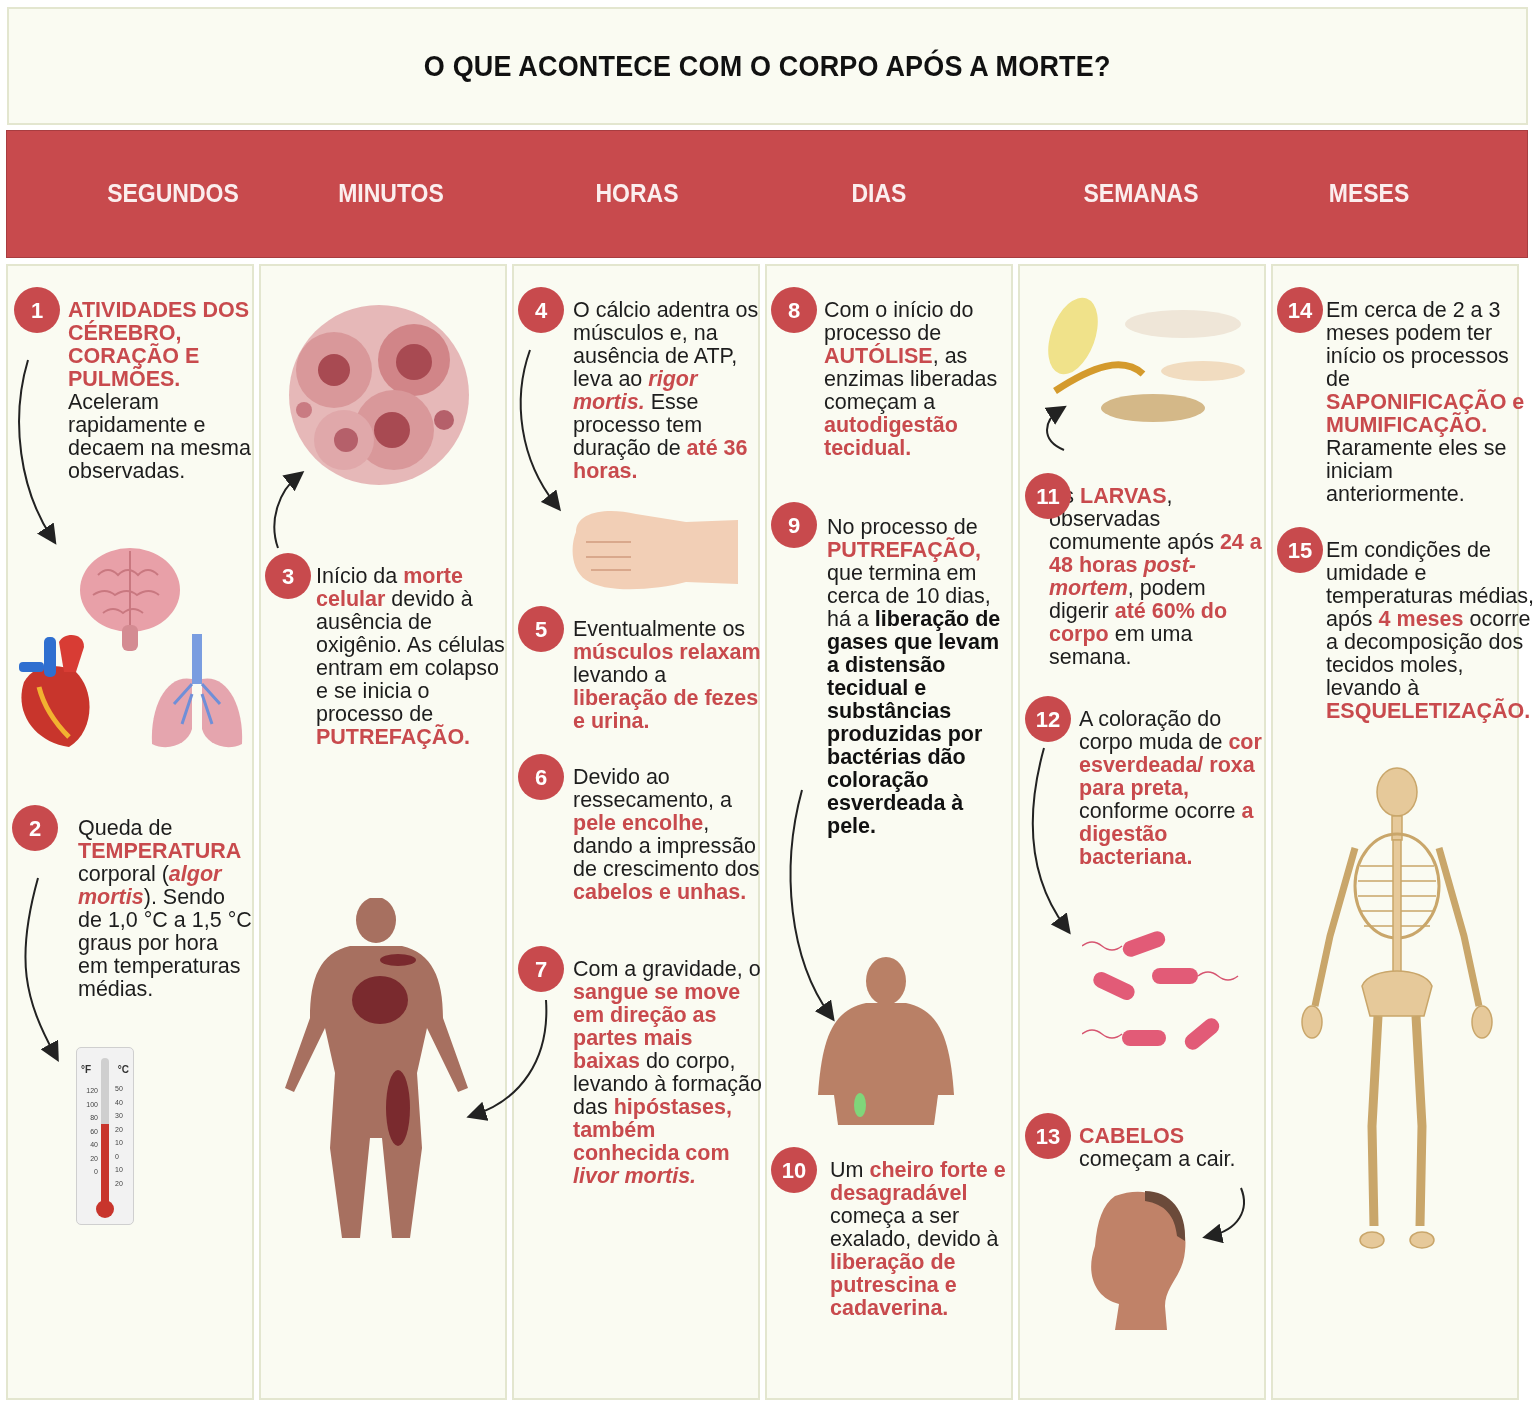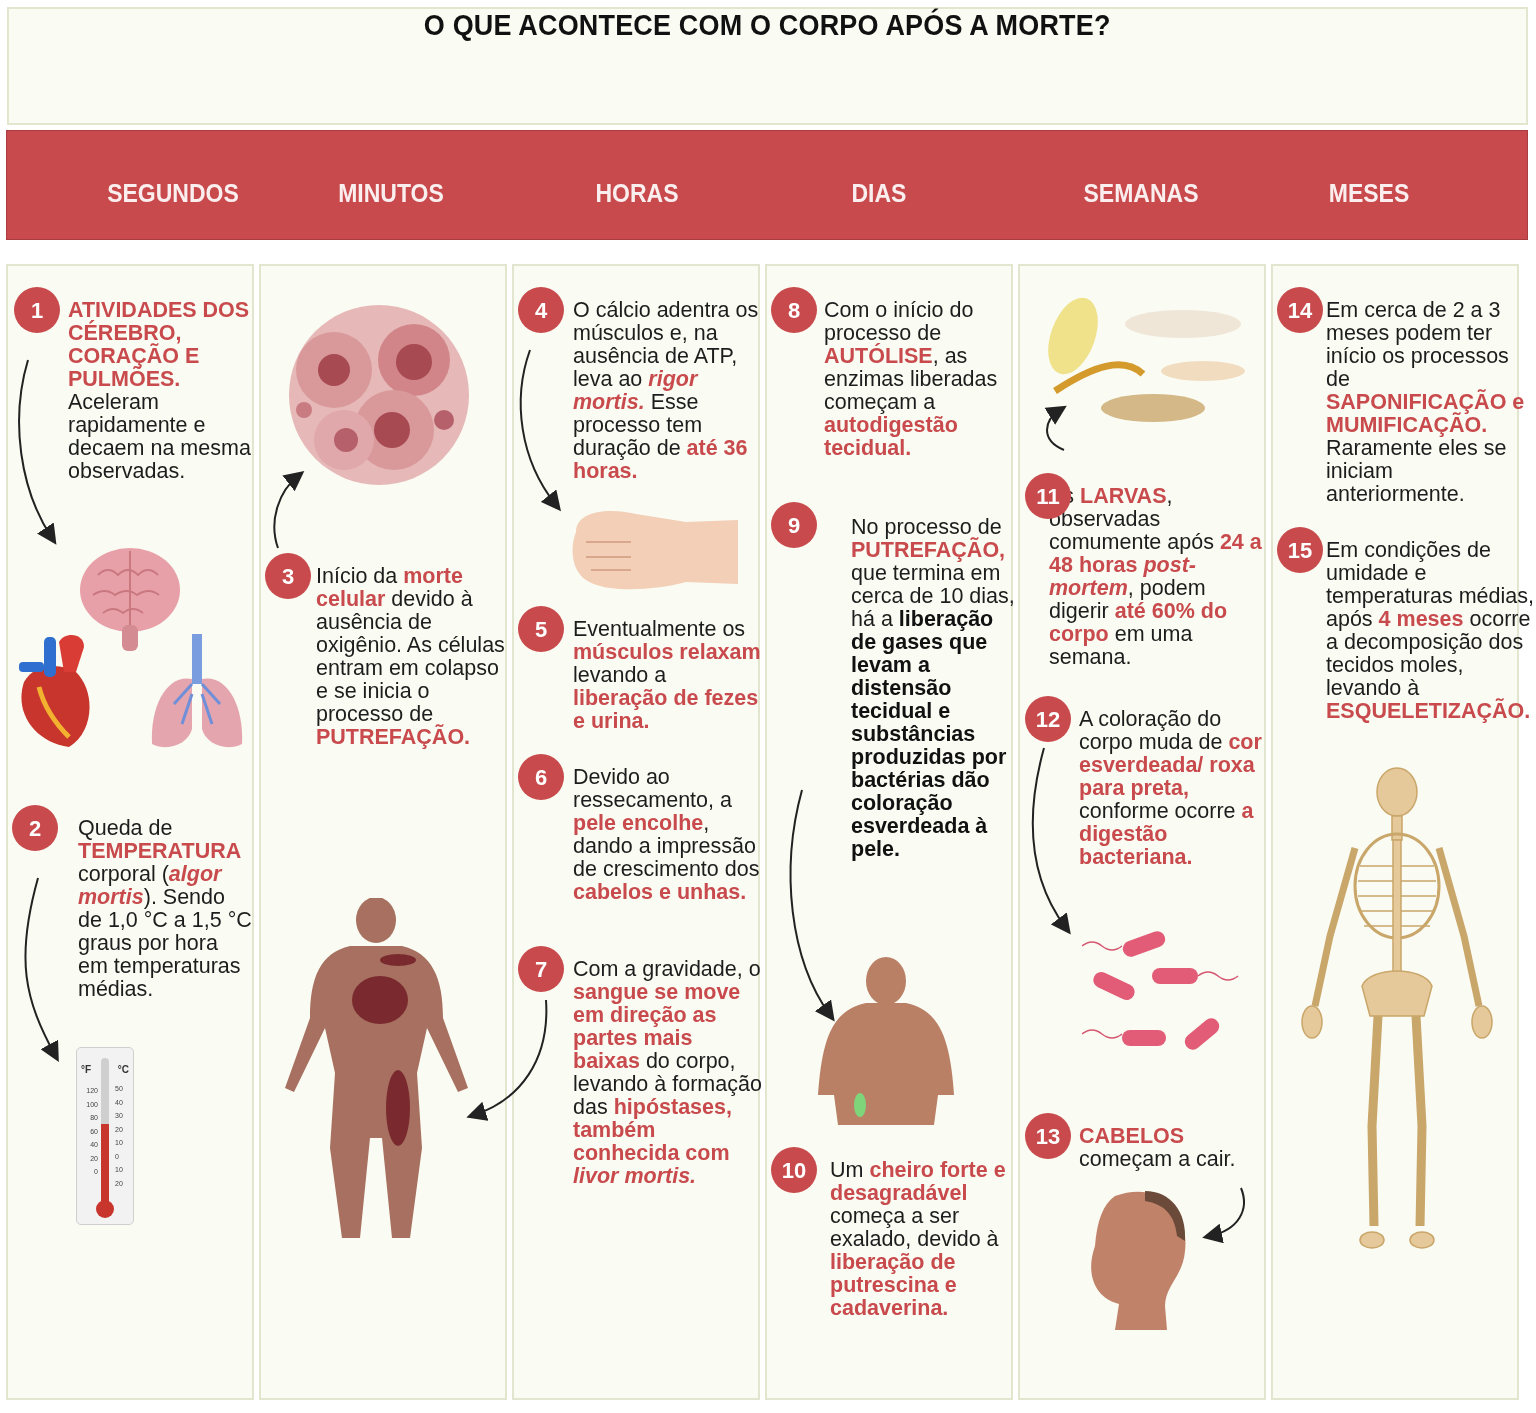--- a/index.html
+++ b/index.html
@@ -1,19 +1,19 @@
 <!DOCTYPE html>
 <html><head>
 <meta charset="utf-8">
 <style>
   * { box-sizing: border-box; margin: 0; padding: 0; }
   body { width: 1536px; height: 1413px; background: #ffffff; font-family: "Liberation Sans", sans-serif; position: relative; overflow: hidden; color: #1a1a1a; }
-  .title-box { position: absolute; left: 7px; top: 7px; width: 1521px; height: 118px; background: #fafbf2; border: 2px solid #e3e6cf; display: flex; justify-content: center; }
+  .title-box { position: absolute; left: 7px; top: 7px; width: 1521px; height: 118px; background: #fafbf2; border: 2px solid #e3e6cf; display: flex; align-items: center; justify-content: center; }
   .title-box h1 { font-size: 29px; font-weight: bold; color: #111; letter-spacing: 0.2px; transform: scaleX(0.93); }
-  .band { position: absolute; left: 6px; top: 130px; width: 1522px; height: 110px; background: #c84a4d; border: 1px solid #a83d40; }
+  .band { position: absolute; left: 6px; top: 130px; width: 1522px; height: 128px; background: #c84a4d; border: 1px solid #a83d40; }
   .band .lbl { position: absolute; top: 48px; font-size: 25px; font-weight: bold; color: #fbeeee; text-align: center; width: 220px; transform: scaleX(0.92); }
   .col { position: absolute; top: 264px; height: 1136px; width: 248px; background: #fafbf2; border: 2px solid #e3e6cf; }
   .step { position: absolute; font-size: 21.5px; line-height: 23px; color: #1d1d1d; }
   .step .num { position: absolute; width: 46px; height: 46px; border-radius: 50%; background: #c84a4d; color: #fff; font-weight: bold; font-size: 22px; display: flex; align-items: center; justify-content: center; }
   .step .txt { display: block; }
   .r { color: #c84a4d; font-weight: bold; }
   .ri { color: #c84a4d; font-weight: bold; font-style: italic; }
   .b { color: #111; font-weight: bold; }
   .ill { position: absolute; }
   svg { display: block; }
@@ -76,21 +76,21 @@
   <span class="txt" style="margin-left:55px;padding-top:12px"><span>Com a gravidade, o </span><span class="r">sangue se move em direção as partes mais baixas</span><span> do corpo, levando à formação das </span><span class="r">hipóstases, também conhecida com </span><span class="ri">livor mortis.</span></span>
 </div>
 
 <div class="step" style="left:771px;top:287px;width:245px">
   <div class="num" style="left:0;top:0">8</div>
   <span class="txt" style="margin-left:53px;padding-top:12px"><span>Com o início do processo de </span><span class="r">AUTÓLISE</span><span>, as enzimas liberadas começam a </span><span class="r">autodigestão tecidual.</span></span>
 </div>
 
 <div class="step" style="left:771px;top:502px;width:245px">
   <div class="num" style="left:0;top:0">9</div>
-  <span class="txt" style="margin-left:80px;padding-top:14px"><span>No processo de </span><span class="r">PUTREFAÇÃO,</span><span> que termina em cerca de 10 dias, há a </span><span class="b">liberação de gases que levam a distensão tecidual e substâncias produzidas por bactérias dão coloração esverdeada à pele.</span></span>
+  <span class="txt" style="margin-left:56px;padding-top:14px"><span>No processo de </span><span class="r">PUTREFAÇÃO,</span><span> que termina em cerca de 10 dias, há a </span><span class="b">liberação de gases que levam a distensão tecidual e substâncias produzidas por bactérias dão coloração esverdeada à pele.</span></span>
 </div>
 
 <div class="step" style="left:771px;top:1147px;width:245px">
   <div class="num" style="left:0;top:0">10</div>
   <span class="txt" style="margin-left:59px;padding-top:12px"><span>Um </span><span class="r">cheiro forte e desagradável</span><span> começa a ser exalado, devido à </span><span class="r">liberação de putrescina e cadaverina.</span></span>
 </div>
 
 <div class="step" style="left:1025px;top:473px;width:245px">
   <div class="num" style="left:0;top:0">11</div>
   <span class="txt" style="margin-left:24px;padding-top:12px"><span>As </span><span class="r">LARVAS</span><span>, observadas comumente após </span><span class="r">24 a 48 horas </span><span class="ri">post-mortem</span><span>, podem digerir </span><span class="r">até 60% do corpo</span><span> em uma semana.</span></span>

